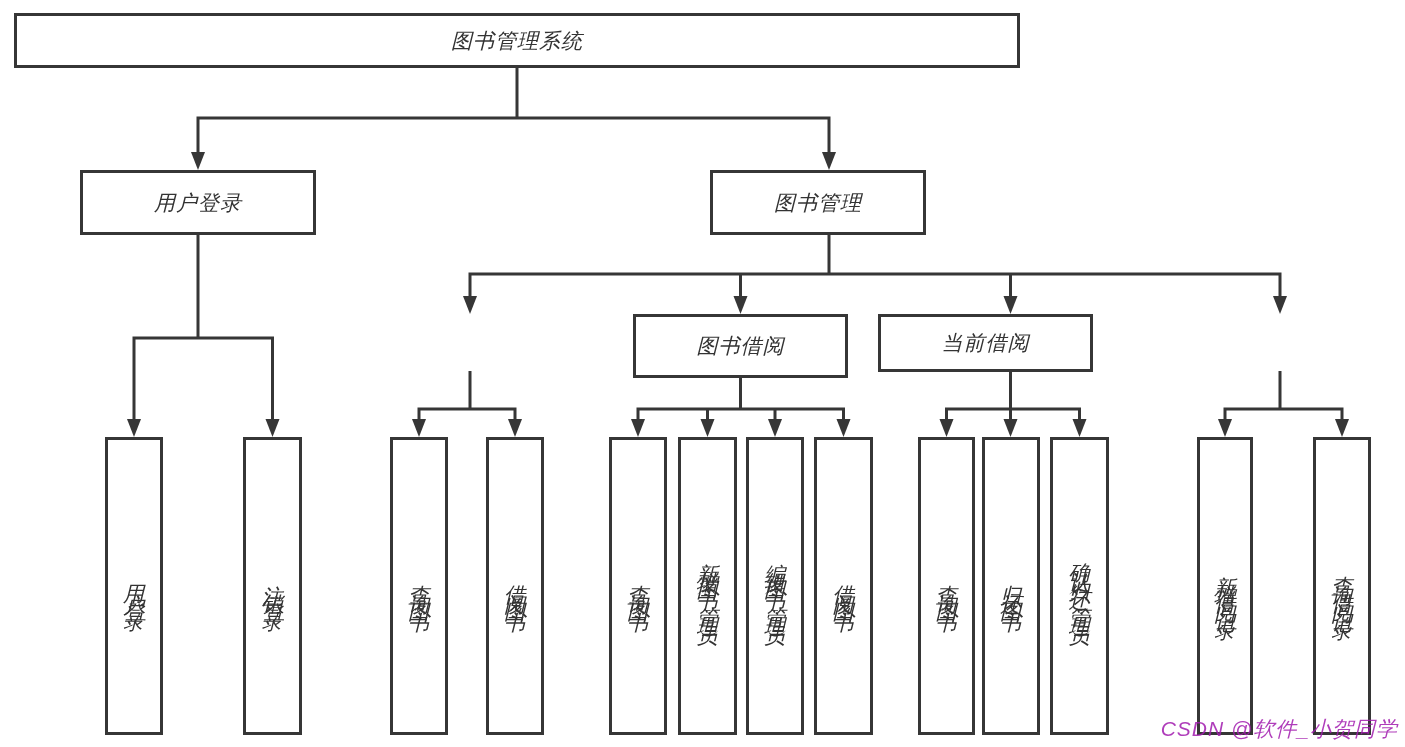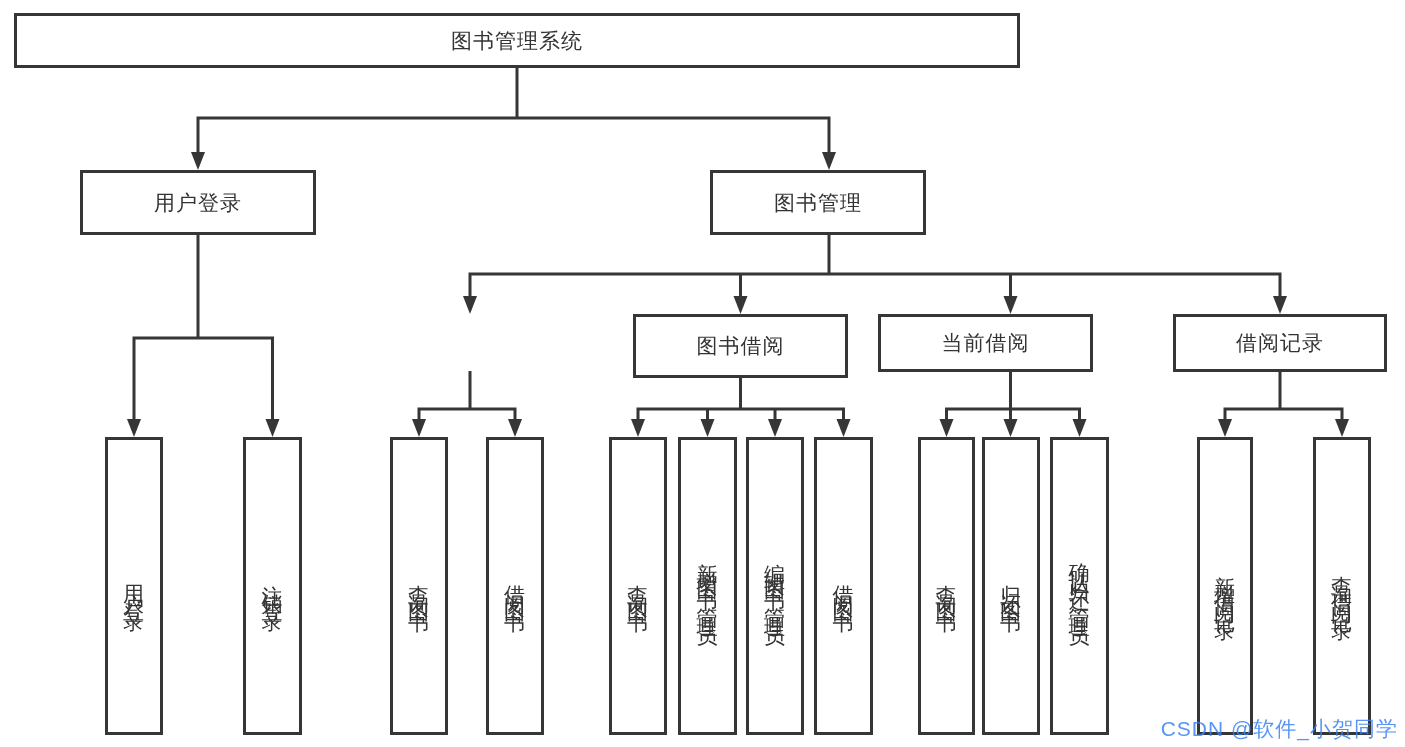--- a/index.html
+++ b/index.html
@@ -7,20 +7,21 @@
     padding: 0;
     background: #ffffff;
     font-family: "Liberation Sans", sans-serif;
   }
   .canvas {
     position: relative;
     width: 1405px;
     height: 747px;
     background: #ffffff;
     overflow: hidden;
+    font-style: italic;
   }
   .connectors {
     position: absolute;
     left: 0;
     top: 0;
     z-index: 1;
   }
   .box {
     position: absolute;
     box-sizing: border-box;
@@ -43,21 +44,21 @@
     font-size: 21px;
     line-height: 1;
     letter-spacing: 9px;
     color: #333333;
   }
   .watermark {
     position: absolute;
     right: 7px;
     bottom: 4px;
     font-size: 21px;
-    color: #3b82f6;
+    color: #a21caf;
     opacity: 0.85;
     letter-spacing: 1px;
     z-index: 3;
     white-space: nowrap;
   }
 </style>
 </head>
 <body>
 
 <div class="canvas">
@@ -119,23 +120,20 @@
   <div class="box" style="left:710px;top:170px;width:216px;height:65px">
     <span class="hlabel">图书管理</span>
   </div>
 
   <div class="box" style="left:633px;top:314px;width:215px;height:64px">
     <span class="hlabel">图书借阅</span>
   </div>
   <div class="box" style="left:878px;top:314px;width:215px;height:58px">
     <span class="hlabel">当前借阅</span>
   </div>
-  <div class="box" style="left:1173px;top:314px;width:214px;height:58px">
-    <span class="hlabel">借阅记录</span>
-  </div>
 
   <div class="box" style="left:105px;top:437px;width:58px;height:298px">
     <span class="vtext">用户登录</span>
   </div>
   <div class="box" style="left:243px;top:437px;width:59px;height:298px">
     <span class="vtext">注销登录</span>
   </div>
 
   <div class="box" style="left:390px;top:437px;width:58px;height:298px">
     <span class="vtext">查询图书</span>

